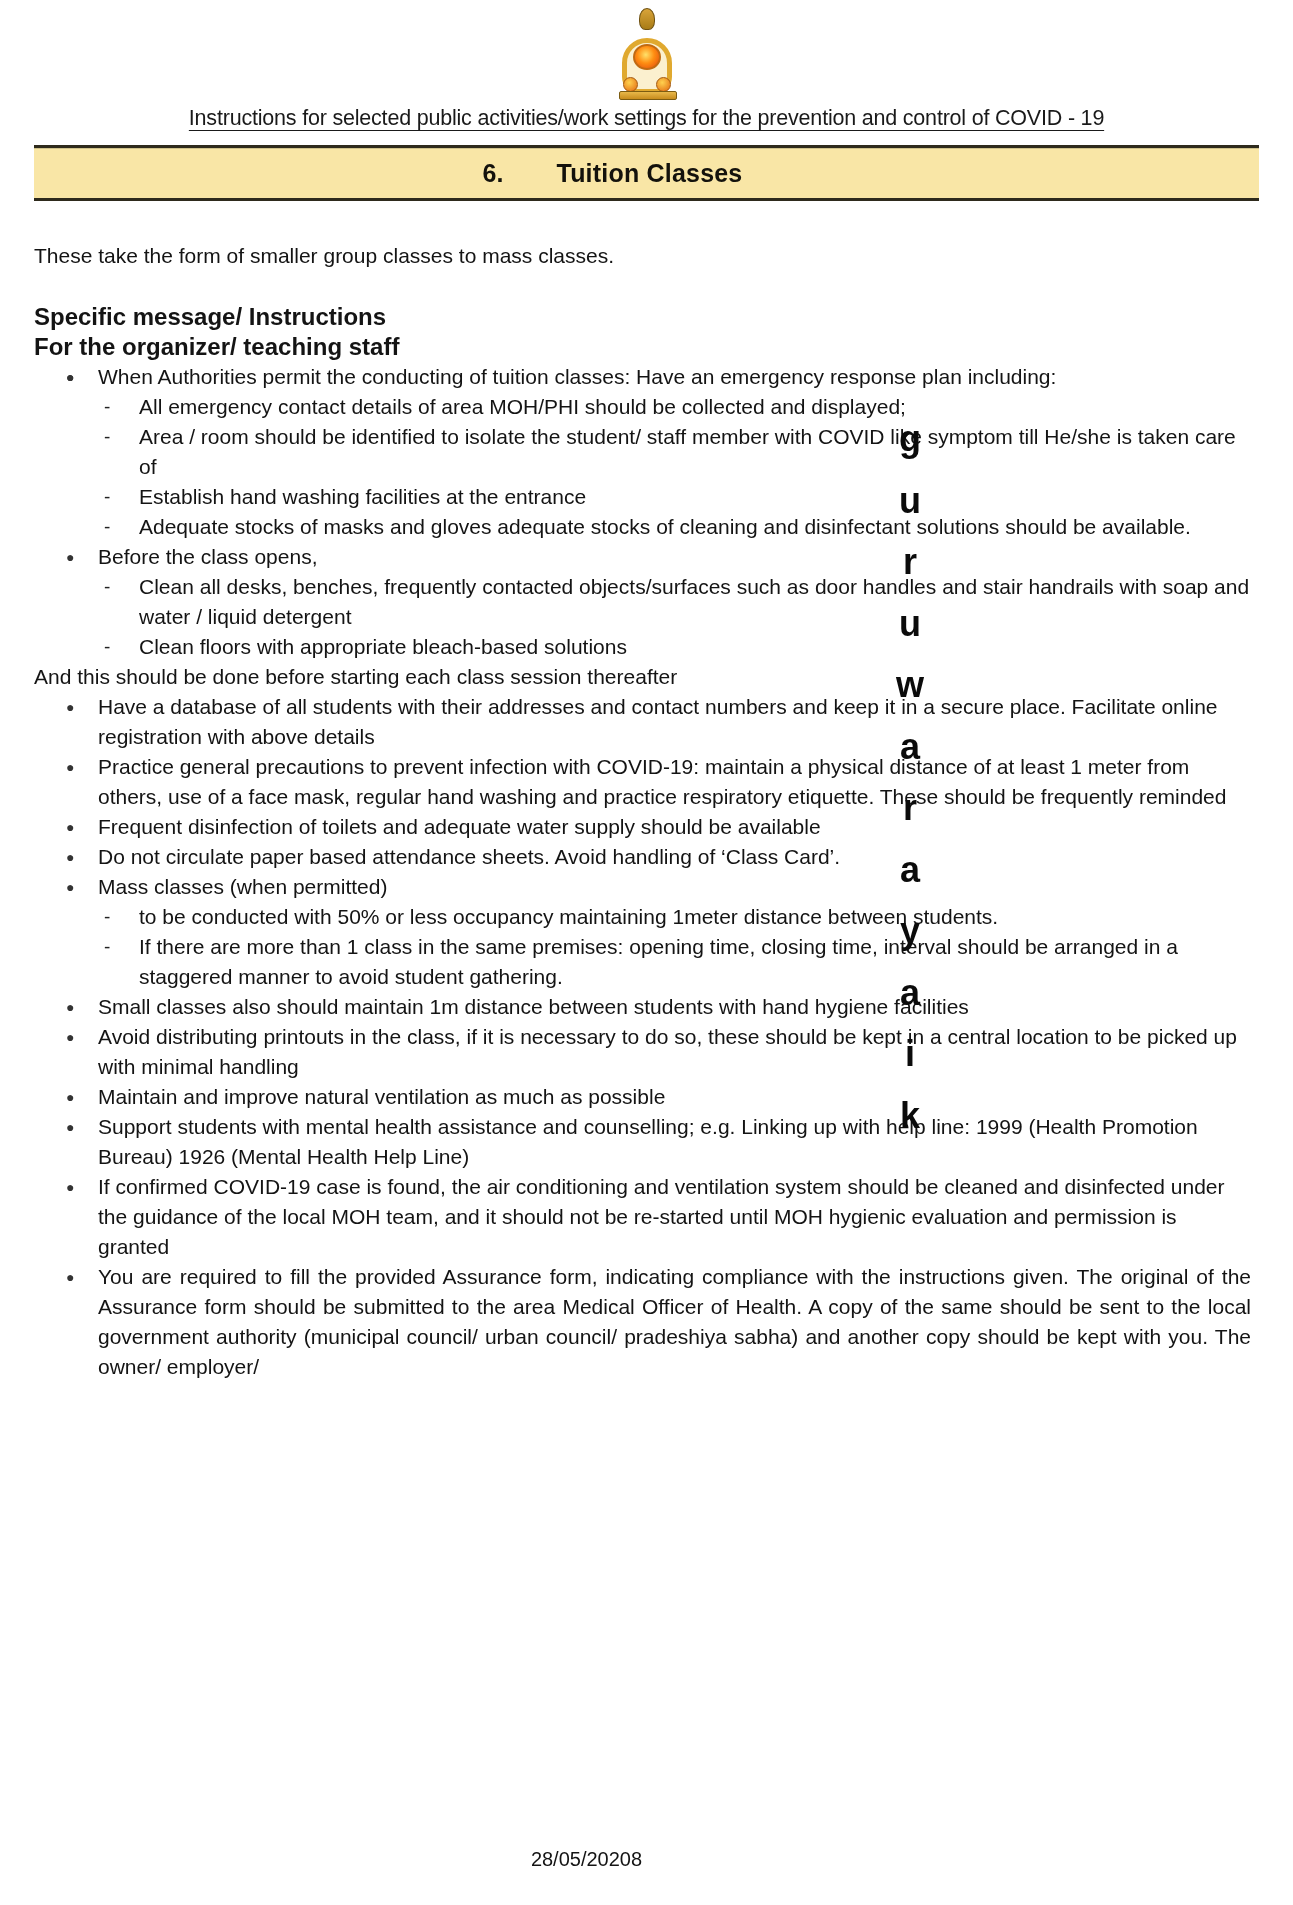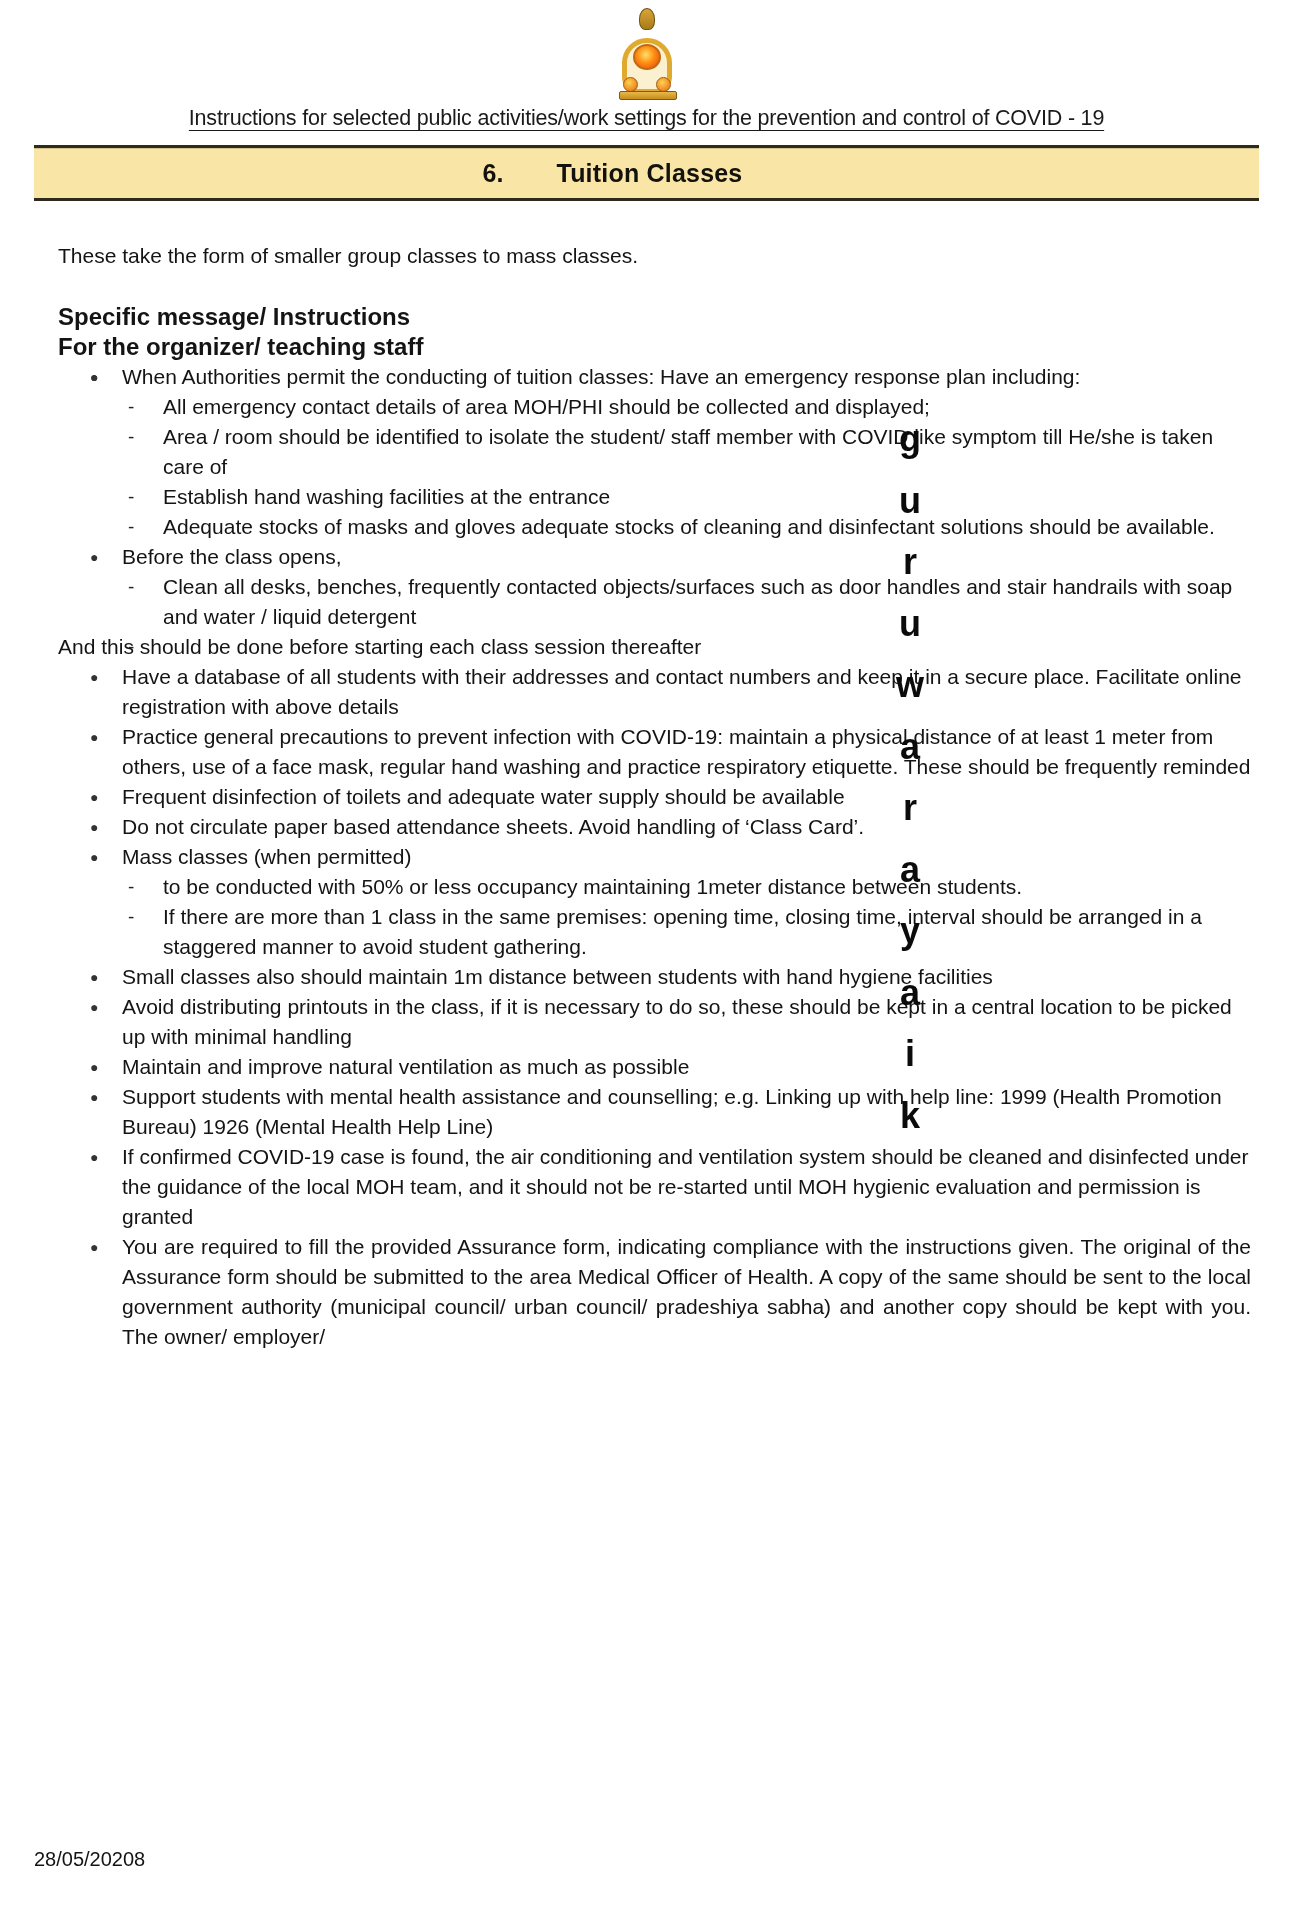--- a/index.html
+++ b/index.html
@@ -140,21 +140,20 @@
     text-align: left;
   }
   .banner-title { letter-spacing: 0.2px; }
 
   
   .body {
     padding: 0 8px 0 0;
     font-size: 21px;
     line-height: 30px;
     color: #141414;
-    margin-left: 24px;
   }
   .intro {
     margin: 40px 0 0 0;
     padding-left: 0;
   }
   .blank { height: 31px; }
 
   .subhead {
     font-weight: bold;
     font-size: 24px;
@@ -226,21 +225,21 @@
   }
   .watermark div { height: 61.5px; }
 
   
   .footer {
     position: absolute;
     left: 34px;
     right: 34px;
     bottom: 34px;
     display: flex;
-    justify-content: flex-start;
+    justify-content: center;
     align-items: baseline;
     font-size: 20px;
     color: #141414;
   }
   .footer .pageno { margin-right: 120px; }
 </style>
 </head>
 <body>
 
 <div class="page">
@@ -310,20 +309,21 @@
       <li>
         <span class="bmark">●</span>
         <span>Before the class opens,</span>
         <ul class="dashes nested">
           <li>
             <span class="dmark">-</span>
             <span>Clean all desks, benches, frequently contacted objects/surfaces such as door handles and stair handrails with soap and water / liquid detergent</span>
           </li>
           <li>
             <span class="dmark">-</span>
+            <span>Clean floors with appropriate bleach-based solutions</span>
           </li>
         </ul>
       </li>
     </ul>
 
     <div class="flush">And this should be done before starting each class session thereafter</div>
 
     <ul class="bullets">
 
       <li>

